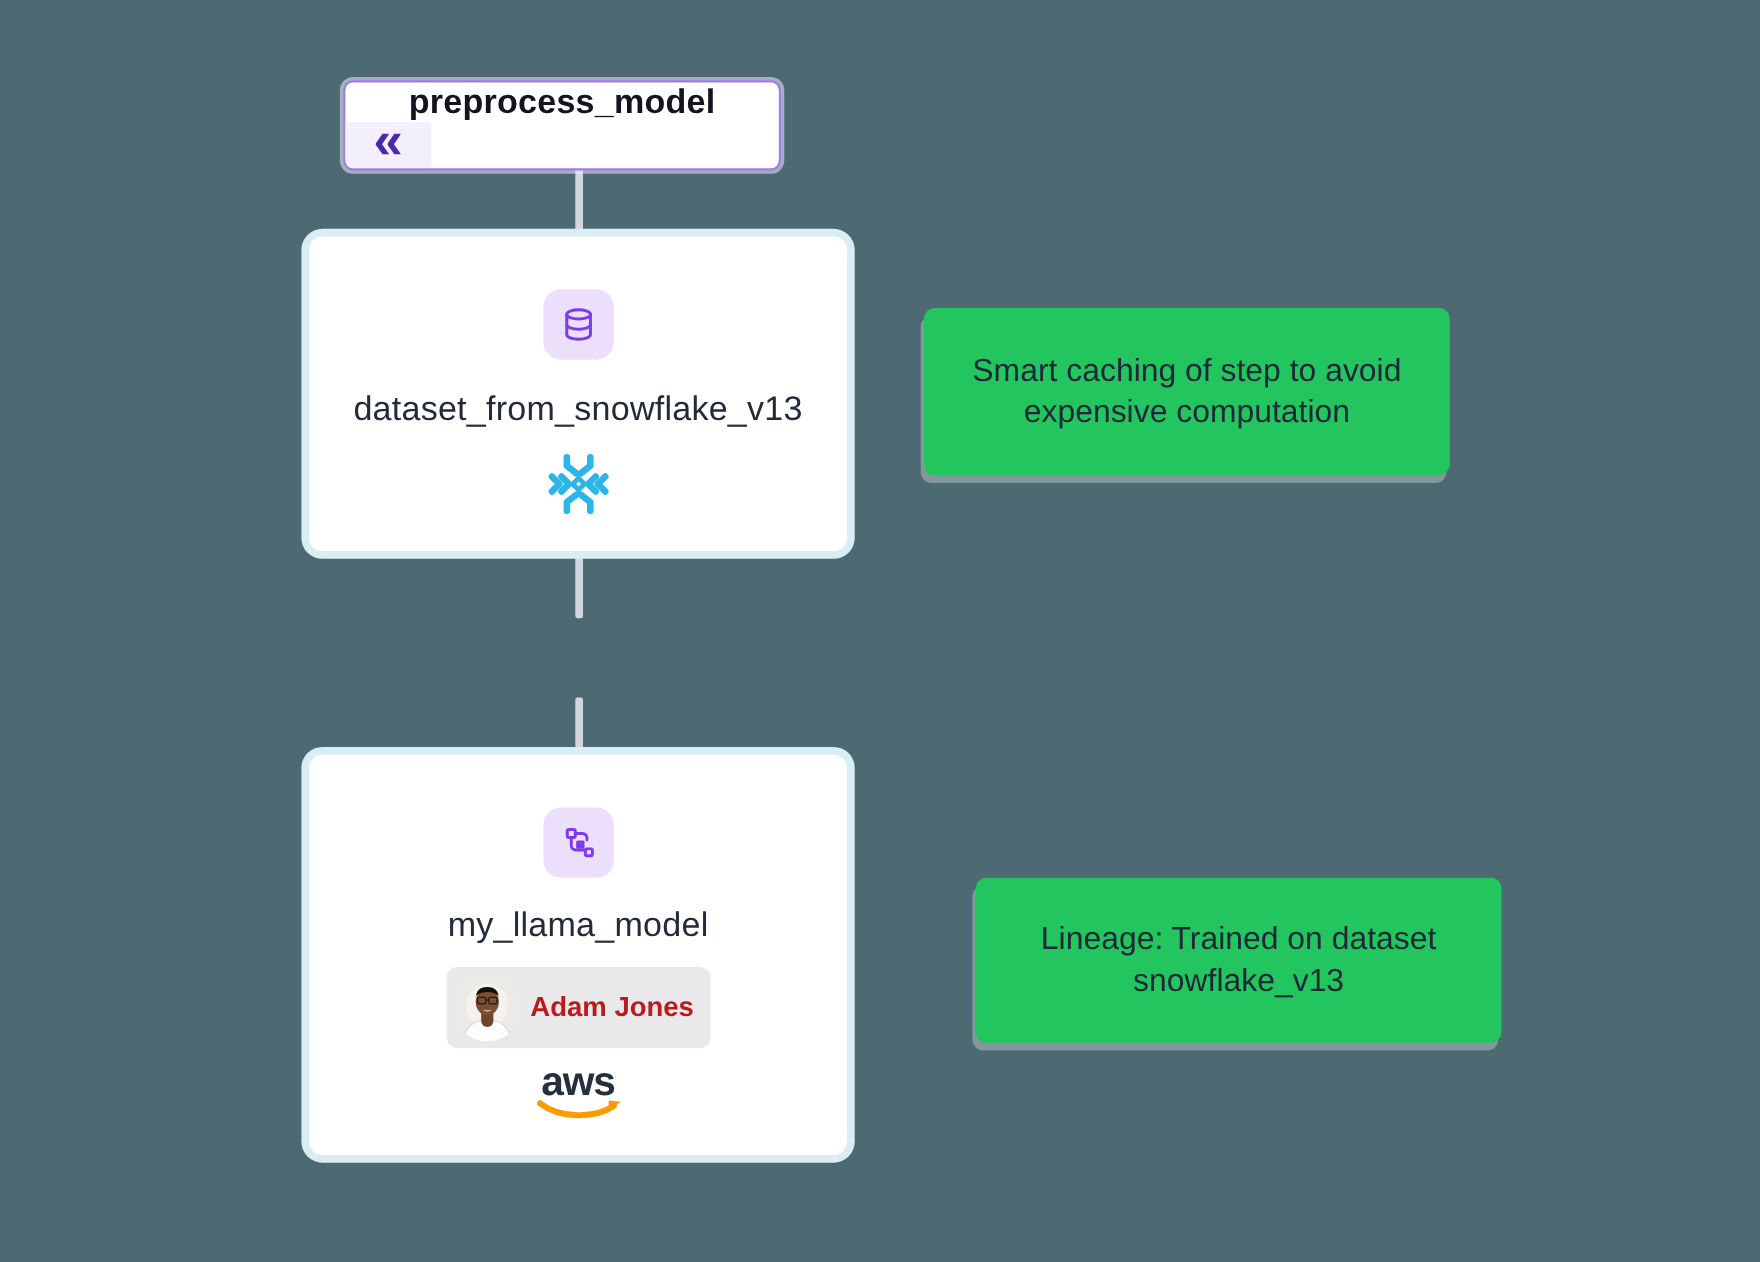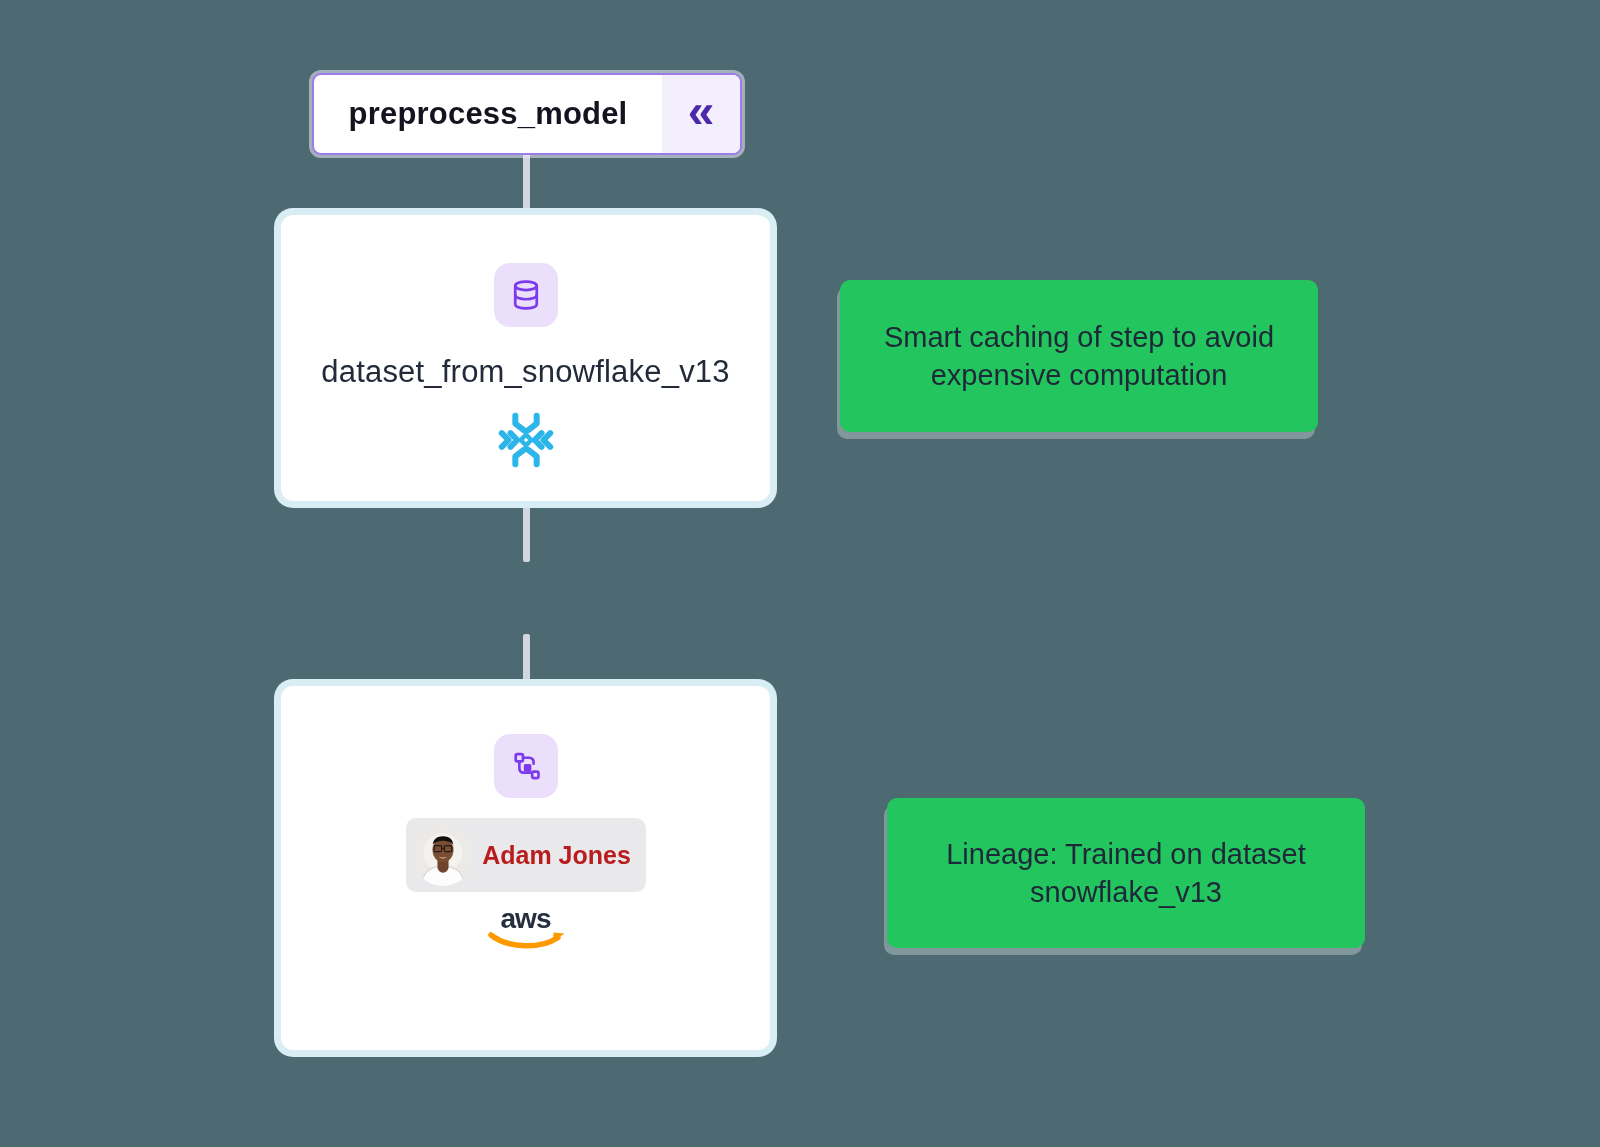--- a/index.html
+++ b/index.html
@@ -90,21 +90,21 @@
   }
   .owner-name{
     flex:1;text-align:center;
     font-size:25px;font-weight:700;color:#b91c1c;
   }
   
   .aws-logo{
     display:flex;flex-direction:column;align-items:center;
   }
   .aws-word{
-    font-size:28px;font-weight:700;color:#252F3E;
+    font-size:37px;font-weight:700;color:#252F3E;
     letter-spacing:-1px;line-height:0.75;
   }
   
   .annotation{
     position:absolute;
     background:#22c55e;
     border-radius:10px;
     box-shadow:-3px 7px 0 rgba(255,255,255,0.30);
     display:flex;flex-direction:column;
     align-items:center;justify-content:center;
@@ -118,21 +118,21 @@
 </style>
 </head>
 <body>
 
 <div id="stage">
 
   <div class="connector" style="left:523px;top:150px;height:62px;"></div>
   <div class="connector" style="left:523px;top:486px;height:76px;"></div>
   <div class="connector" style="left:523px;top:634px;height:58px;"></div>
 
-  <div class="step-node" style="left:312px;top:73px;width:430px;height:82px;">
+  <div class="step-node" style="left:312px;top:73px;width:398px;height:82px;flex-direction:column;">
     <div class="node-label">preprocess_model</div>
     <div class="node-badge purple">
       <span class="chevrons-glyph">«</span>
     </div>
   </div>
 
   <div class="artifact-card" style="left:281px;top:205px;width:489px;height:286px;margin-top:10px;">
     <div class="icon-chip" style="margin-top:48px;">
       <svg viewBox="0 0 24 24" fill="none" stroke="#7C3BEC" stroke-width="1.7" stroke-linecap="round">
         <ellipse cx="12" cy="6.2" rx="6.8" ry="2.7"></ellipse>
@@ -160,20 +160,21 @@
   <div class="artifact-card" style="left:281px;top:686px;width:489px;height:364px;">
     <div class="icon-chip" style="margin-top:48px;">
       <svg viewBox="0 0 24 24" fill="none" stroke="#7C3BEC" stroke-width="1.7" stroke-linecap="round" stroke-linejoin="round">
         <rect x="5.5" y="4.5" width="4.6" height="4.6" rx="1"></rect>
         <path d="M10.1 6.8h4.1a2.6 2.6 0 0 1 2.6 2.6v1.1"></path>
         <path d="M7.8 9.1v4.5a2.6 2.6 0 0 0 2.6 2.6h4.4"></path>
         <rect x="10.6" y="10.8" width="4.8" height="4.8" rx="1" fill="#7C3BEC" stroke="none"></rect>
         <rect x="15.9" y="15.6" width="4" height="4" rx="0.9"></rect>
       </svg>
     </div>
+    <div class="card-title" style="margin-top:25px;">my_llama_model</div>
     <div class="owner-chip" style="margin-top:20px;">
       <span class="avatar">
         <svg viewBox="0 0 56 56" width="62" height="62">
           <defs>
               <clipPath id="avclip">
                 <circle cx="28" cy="28" r="28"></circle>
               </clipPath>
             </defs>
           <g clip-path="url(#avclip)">
             <circle cx="28" cy="28" r="28" fill="#ECEAE7"></circle>

